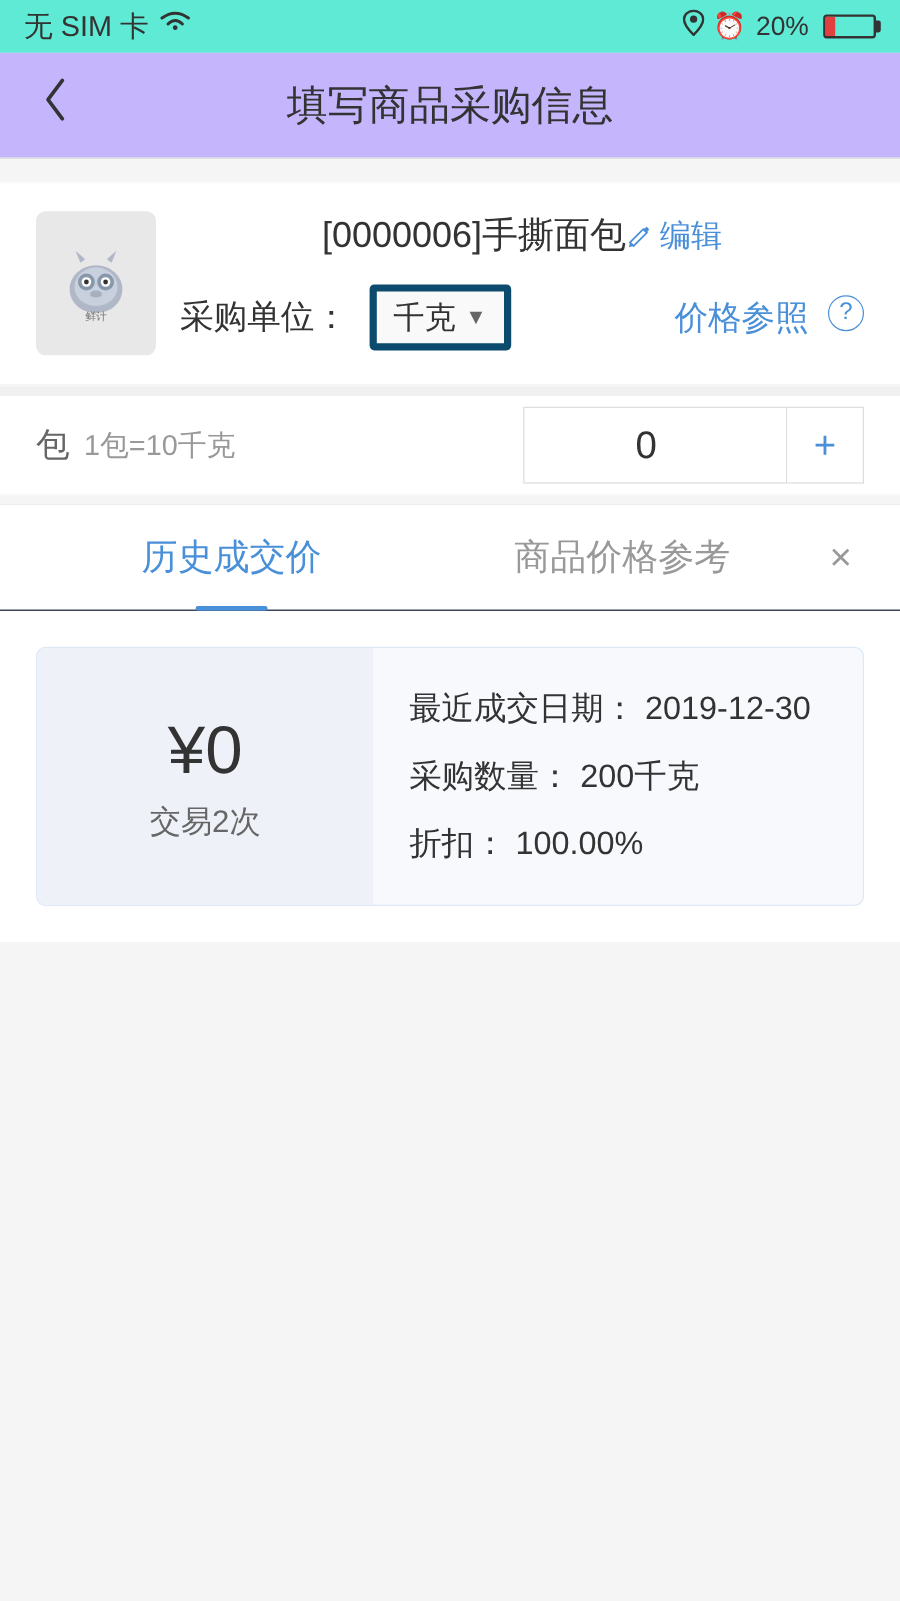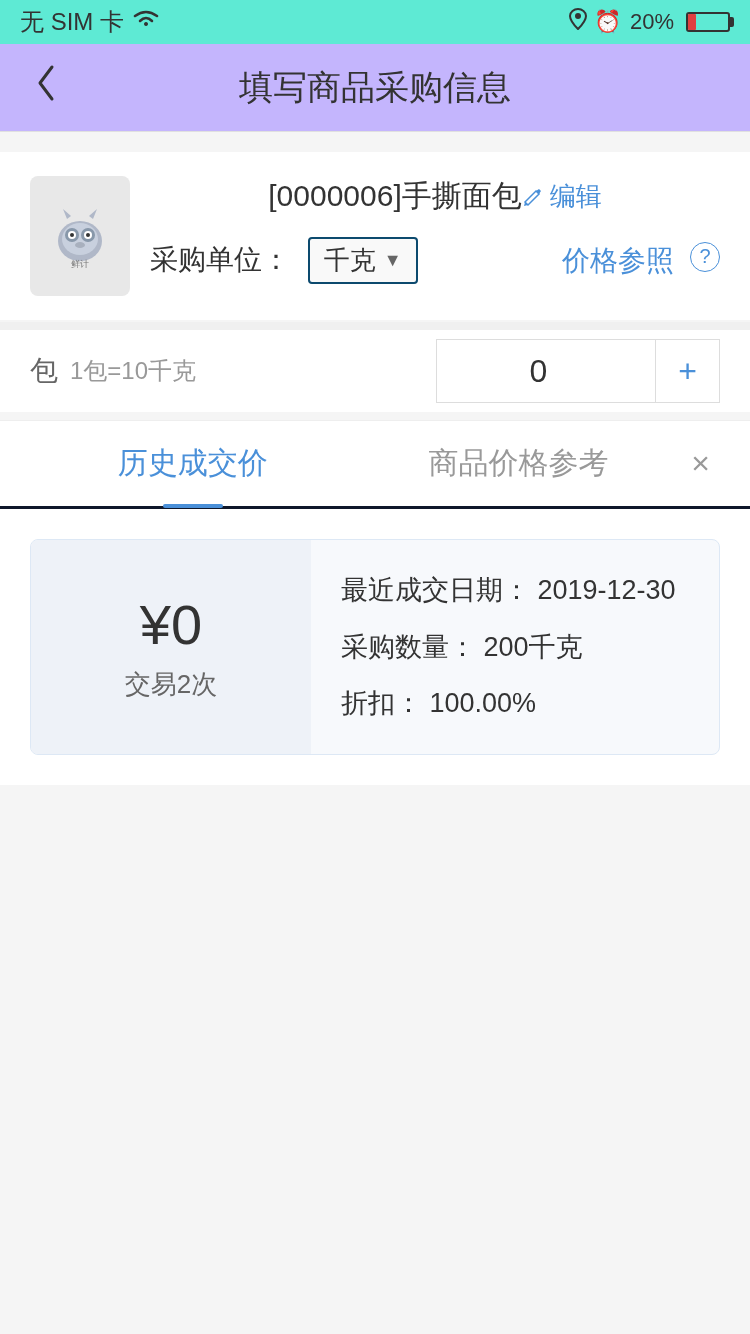--- a/index.html
+++ b/index.html
@@ -140,21 +140,21 @@
       justify-content: space-between;
       align-items: center;
     }
     .unit-label {
       font-size: 28px;
       color: #333;
     }
     .unit-select {
       display: inline-flex;
       align-items: center;
-      border: 2px solid #0c4a6e;
+      border: 6px solid #0c4a6e;
       border-radius: 4px;
       padding: 4px 14px;
       font-size: 26px;
       color: #333;
       background: #f9f9f9;
       margin-left: 10px;
       cursor: pointer;
     }
     .unit-select::after {
       content: '▼';
@@ -239,21 +239,21 @@
     
     .tab-section {
       background: #fff;
       margin-top: 8px;
       border-top: 1px solid #eee;
     }
     .tab-bar {
       display: flex;
       align-items: center;
       height: 88px;
-      border-bottom: 3px solid #0f172a;
+      border-bottom: 1px solid #0f172a;
       padding: 0 30px;
       position: relative;
     }
     .tab-item {
       flex: 1;
       text-align: center;
       font-size: 30px;
       color: #999;
       cursor: pointer;
       padding: 0 20px;

